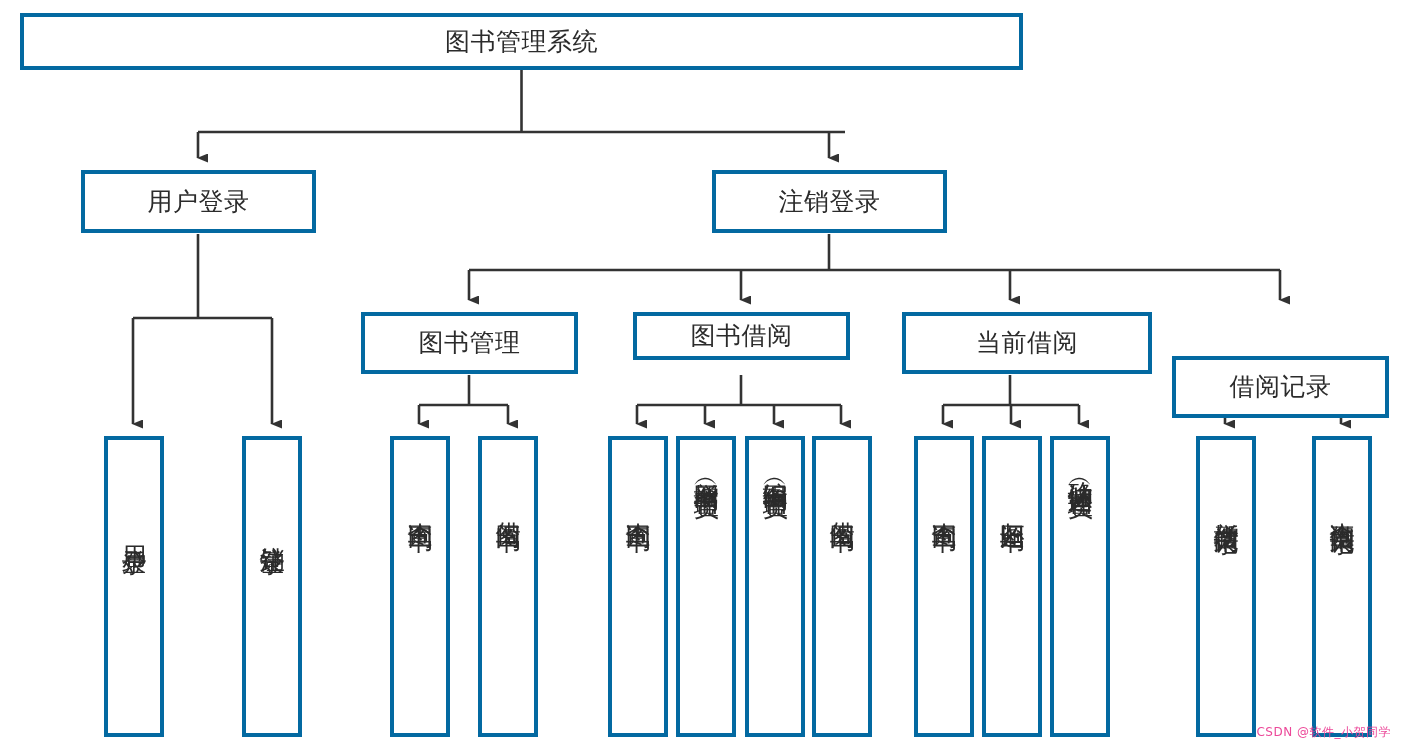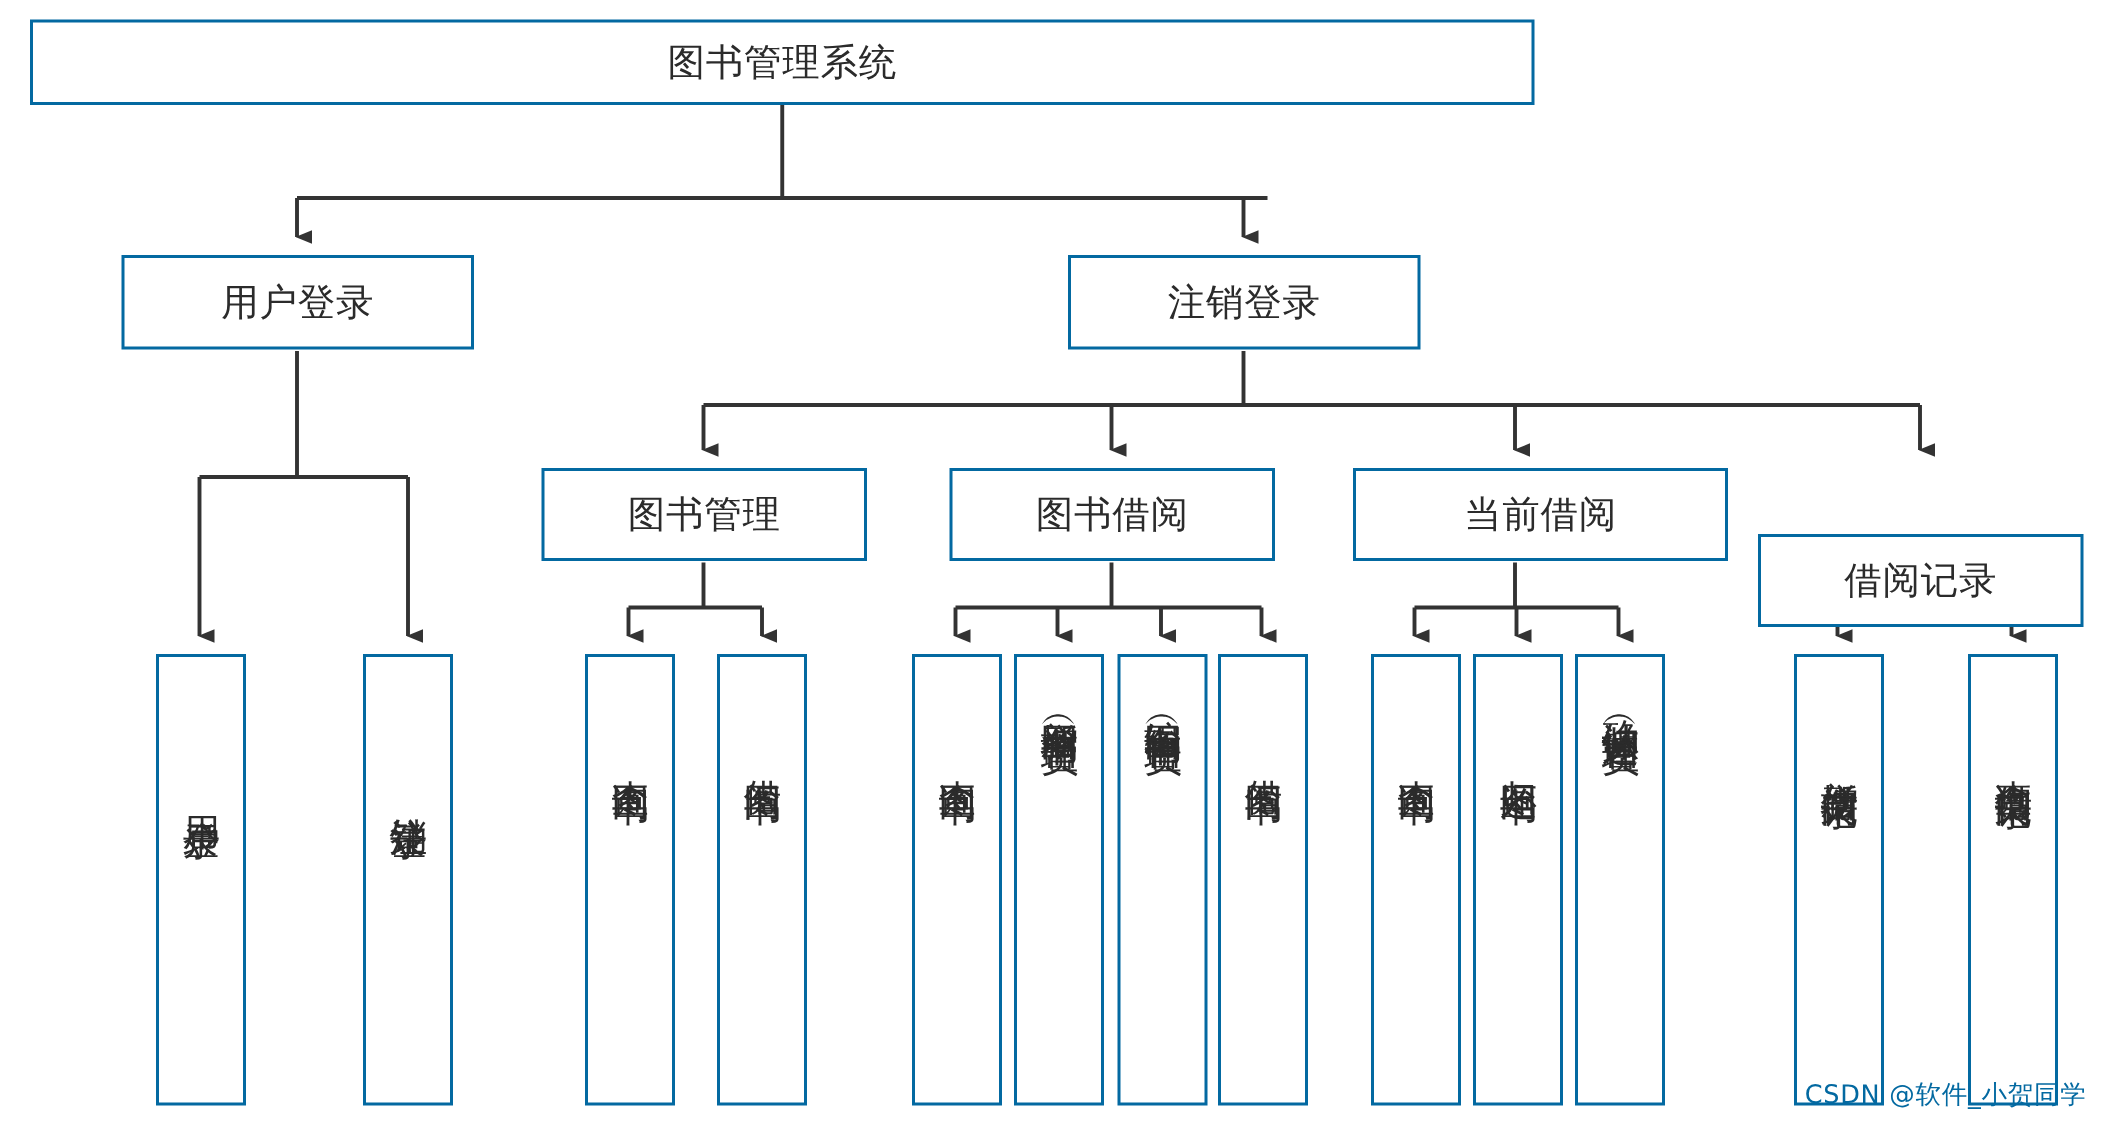--- a/index.html
+++ b/index.html
@@ -22,21 +22,21 @@
     position: absolute;
     left: 0;
     top: 0;
     width: 1405px;
     height: 747px;
   }
   .node {
     position: absolute;
     box-sizing: border-box;
     background: #ffffff;
-    border: 2px solid #0369a1;
+    border: 4px solid #0369a1;
     display: flex;
     align-items: center;
     justify-content: center;
     z-index: 3;
   }
   .node-label {
     color: #2b2b2b;
     white-space: nowrap;
     letter-spacing: 0.5px;
   }
@@ -62,22 +62,22 @@
   .node.vertical.mid2 .node-label {
     padding-top: 46px;
   }
   .node.vertical.top .node-label {
     padding-top: 6px;
   }
   #watermark {
     position: absolute;
     right: 14px;
     bottom: 6px;
-    font-size: 17px;
-    color: #0369a1;
+    font-size: 12px;
+    color: #ec4899;
     letter-spacing: 0.5px;
     z-index: 9;
     white-space: nowrap;
   }
 </style>
 </head>
 <body>
 
 <div id="diagram-canvas">
 
@@ -140,21 +140,21 @@
   </div>
 
   <div class="node horizontal" style="left:712px; top:170px; width:235px; height:63px;">
     <span class="node-label">注销登录</span>
   </div>
 
   <div class="node horizontal" style="left:361px; top:312px; width:217px; height:62px;">
     <span class="node-label">图书管理</span>
   </div>
 
-  <div class="node horizontal" style="left:633px; top:312px; width:217px; height:62px;">
+  <div class="node horizontal" style="left:633px; top:312px; width:217px; height:48px;">
     <span class="node-label">图书借阅</span>
   </div>
 
   <div class="node horizontal" style="left:902px; top:312px; width:250px; height:62px;">
     <span class="node-label">当前借阅</span>
   </div>
 
   <div class="node horizontal" style="left:1172px; top:312px; width:217px; height:62px;margin-top:44px;">
     <span class="node-label">借阅记录</span>
   </div>

